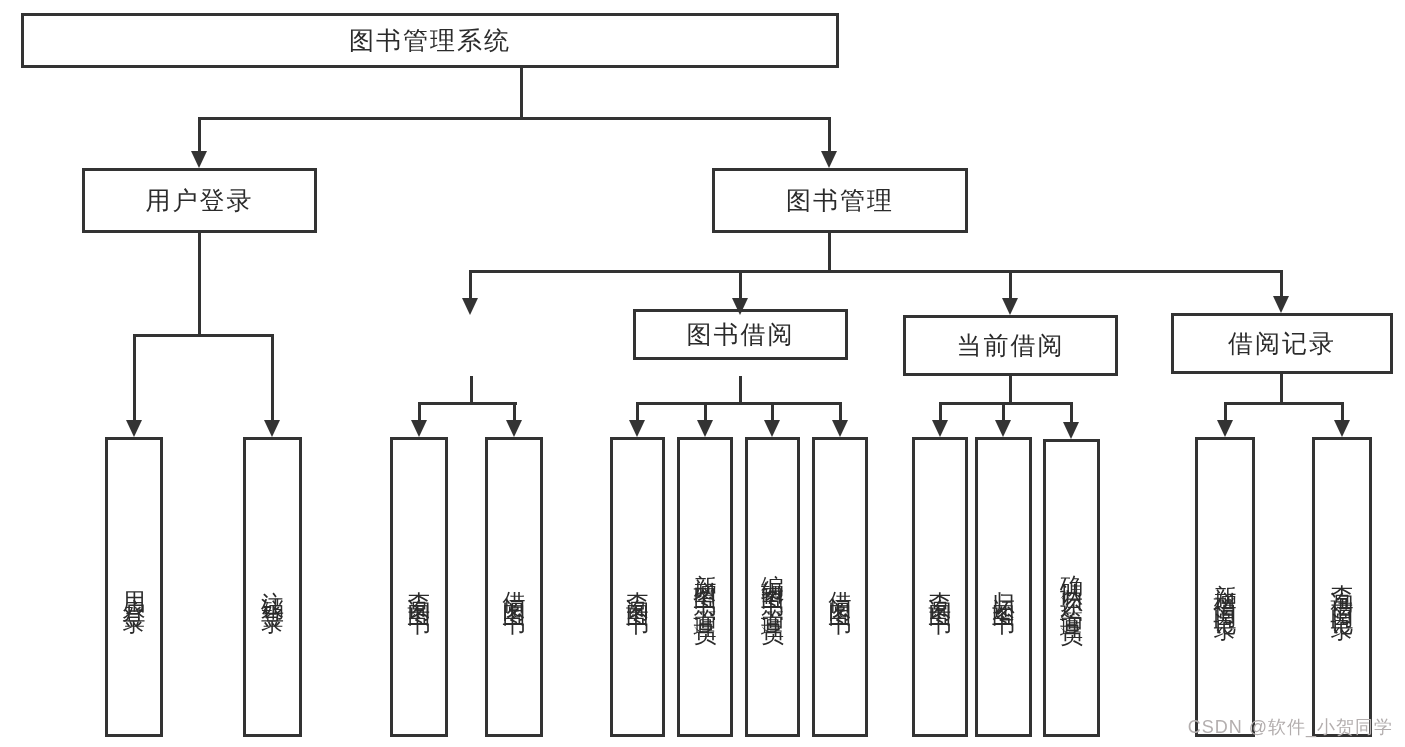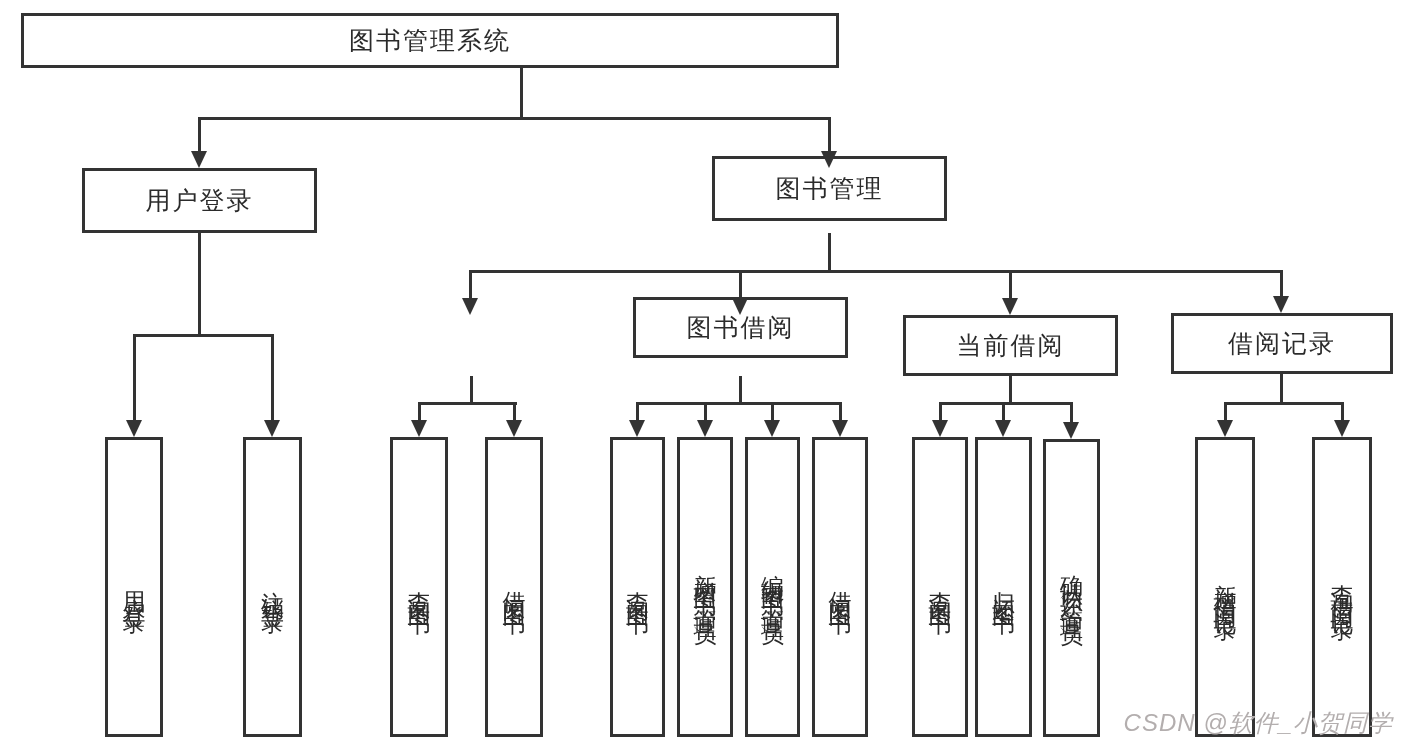--- a/index.html
+++ b/index.html
@@ -48,45 +48,44 @@
     width: 0;
     height: 0;
     border-left: 8px solid transparent;
     border-right: 8px solid transparent;
     border-top: 17px solid #333333;
   }
   .watermark {
     position: absolute;
     right: 12px;
     bottom: 8px;
-    font-size: 24px;
+    font-size: 18px;
     color: #b3aeae;
     letter-spacing: 1px;
     white-space: nowrap;
     z-index: 10;
-    font-style: italic;
   }
 </style>
 </head>
 <body>
 
 <div class="diagram">
 
   <div class="node hlabel" style="left:21px;top:13px;width:818px;height:55px">
     <span>图书管理系统</span>
   </div>
 
   <div class="node hlabel" style="left:82px;top:168px;width:235px;height:65px">
     <span>用户登录</span>
   </div>
-  <div class="node hlabel" style="left:712px;top:156px;width:235px;height:65px">
+  <div class="node hlabel" style="left:712px;top:168px;width:256px;height:65px">
     <span>图书管理</span>
   </div>
 
-  <div class="node hlabel" style="left:633px;top:297px;width:215px;height:61px">
+  <div class="node hlabel" style="left:633px;top:309px;width:215px;height:51px">
     <span>图书借阅</span>
   </div>
   <div class="node hlabel" style="left:903px;top:315px;width:215px;height:61px">
     <span>当前借阅</span>
   </div>
   <div class="node hlabel" style="left:1171px;top:313px;width:222px;height:61px">
     <span>借阅记录</span>
   </div>
 
   <div class="node leaf" style="left:105px;top:437px;width:58px;height:300px">

